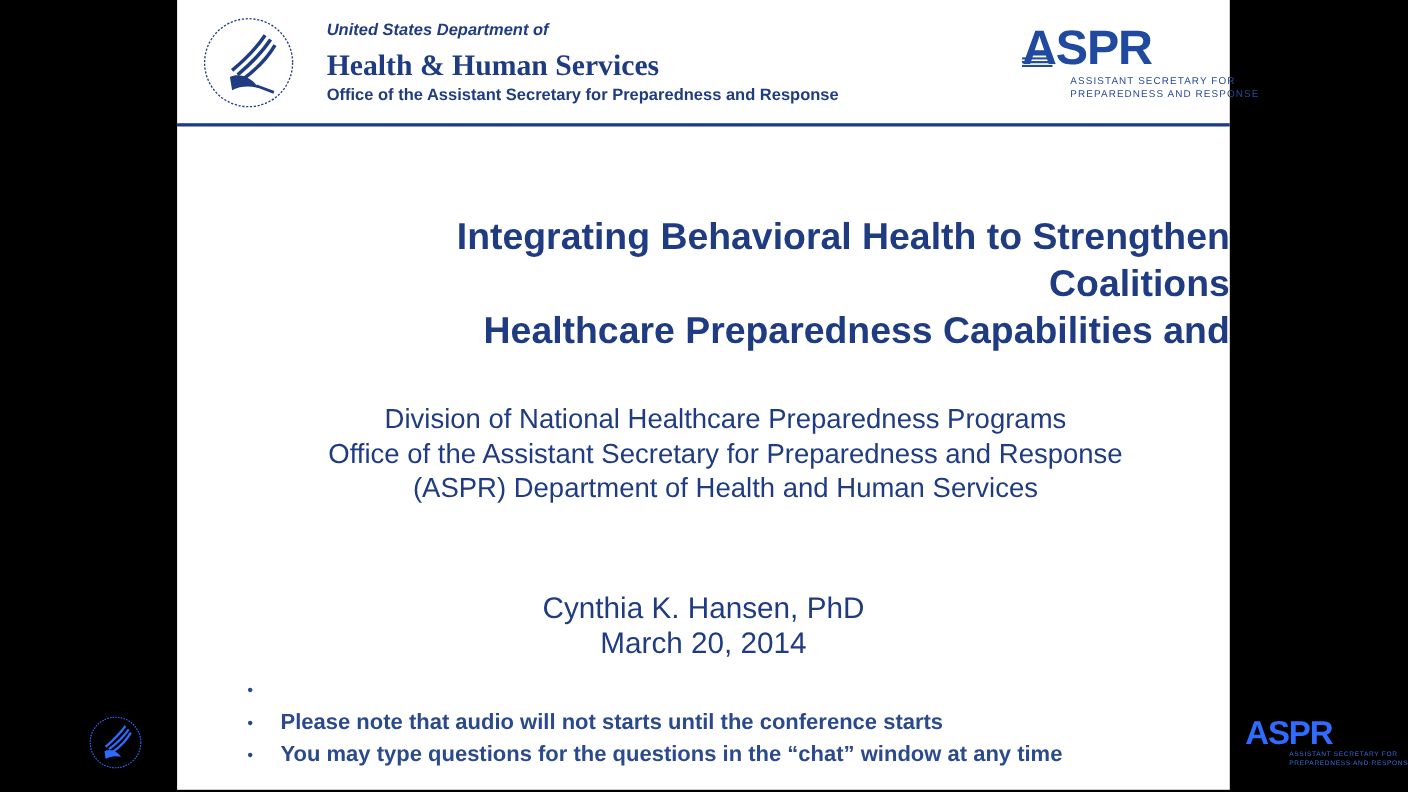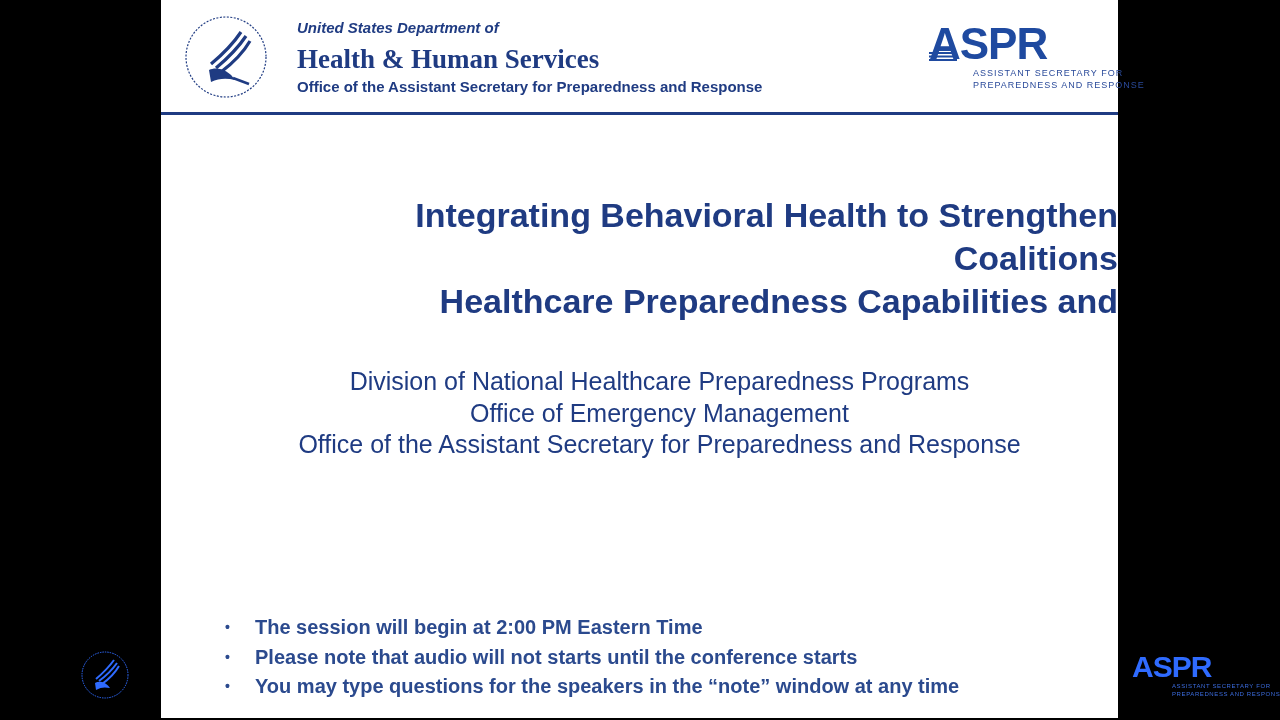--- a/index.html
+++ b/index.html
@@ -99,37 +99,40 @@
   <div class="header-rule"></div>
 
   <div class="title">
     <div>Integrating Behavioral Health to Strengthen</div>
     <div>Coalitions</div>
     <div>Healthcare Preparedness Capabilities and</div>
   </div>
 
   <div class="org">
     <div>Division of National Healthcare Preparedness Programs</div>
-    <div>Office of Emergency Management</div>
     <div>Office of the Assistant Secretary for Preparedness and Response</div>
+    <div>(ASPR)  Department of Health and Human Services</div>
   </div>
 
+  <div class="presenter">
+    <div>Cynthia K. Hansen, PhD</div>
+    <div>March 20, 2014</div>
+  </div>
 
   <div class="notes">
     <div class="note">
       <span class="bullet">•</span>
-      <span>The session will begin at 2:00 PM Eastern Time</span>
     </div>
     <div class="note">
       <span class="bullet">•</span>
       <span>Please note that audio will not starts until the conference starts</span>
     </div>
     <div class="note">
       <span class="bullet">•</span>
-      <span>You may type questions for the speakers in the “note” window at any time</span>
+      <span>You may type questions for the questions in the “chat” window at any time</span>
     </div>
   </div>
 </div>
 
 <svg class="corner-seal" viewBox="0 0 50 50">
   <circle cx="25" cy="25" r="23" fill="none" stroke="#2f6bff" stroke-width="1" stroke-dasharray="1.5 1"></circle>
   <path d="M34 10 C29 17 23 23 16 29" stroke="#2f6bff" stroke-width="2" fill="none"></path>
   <path d="M37 13 C32 20 26 26 19 31" stroke="#2f6bff" stroke-width="2" fill="none"></path>
   <path d="M39 16 C35 23 29 29 22 34" stroke="#2f6bff" stroke-width="2" fill="none"></path>
   <path d="M15 33 C20 30 27 33 30 38 C25 37 21 37 16 40 Z" fill="#2f6bff"></path>

